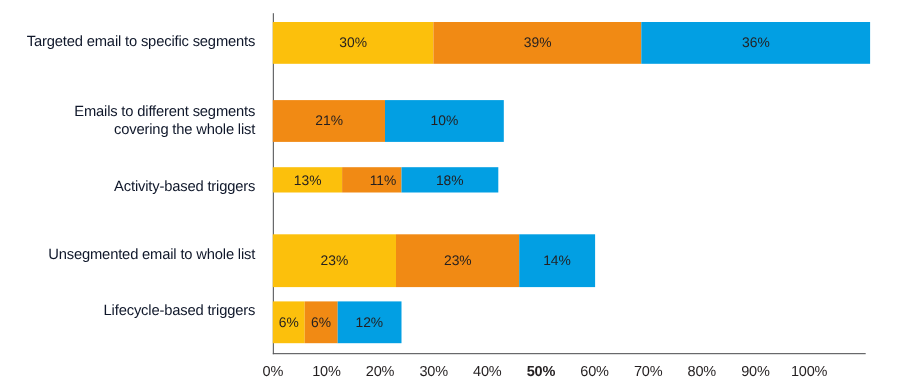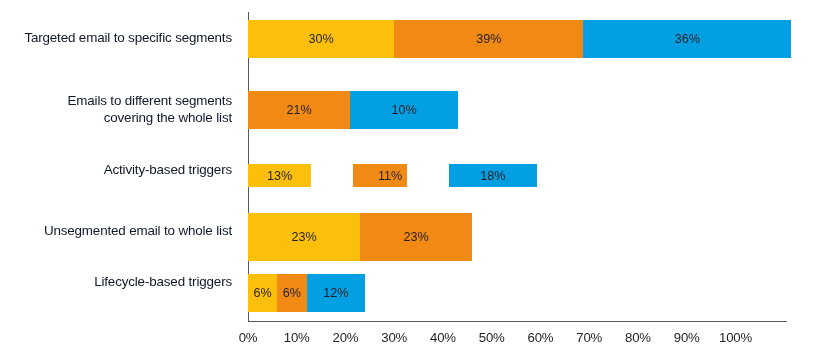--- a/index.html
+++ b/index.html
@@ -133,21 +133,21 @@
   <div class="axis-hline"></div>
 
   <div class="plot"></div>
 
   <div class="xticks">
       <div class="xtick" style="left: 248px;">0%</div>
       <div class="xtick" style="left: 296.75px;">10%</div>
       <div class="xtick" style="left: 345.5px;">20%</div>
       <div class="xtick" style="left: 394.25px;">30%</div>
       <div class="xtick" style="left: 443px;">40%</div>
-      <div class="xtick" style="left: 491.75px;">50%</div>
+      <div class="xtick" style="left: 491.75px; font-weight: bold;">50%</div>
       <div class="xtick" style="left: 540.5px;">60%</div>
       <div class="xtick" style="left: 589.25px;">70%</div>
       <div class="xtick" style="left: 638px;">80%</div>
       <div class="xtick" style="left: 686.75px;">90%</div>
       <div class="xtick" style="left: 735.5px;">100%</div>
     </div>
 
 <div class="bar-row" style="left: 248px; top: 20px; height: 38px;">
       <div class="seg seg-a" style="width: 146.25px; background: rgb(252, 192, 12);">
         <span>30%</span>
@@ -160,38 +160,41 @@
       </div>
     </div>
     <div class="bar-row" style="left: 248px; top: 91px; height: 38px;">
       <div class="seg seg-b" style="width: 102.375px; background: rgb(241, 138, 20);">
         <span>21%</span>
       </div>
       <div class="seg seg-c" style="width: 107.25px; background: rgb(2, 159, 227);">
         <span>10%</span>
       </div>
     </div>
-    <div class="bar-row" style="left: 248px; top: 164px; height: 23px; gap: 42px;">
+    <div class="bar-row" style="left: 248px; top: 152px; height: 23px;">
       <div class="seg seg-a" style="width: 63.375px; background: rgb(252, 192, 12);">
         <span>13%</span>
       </div>
       <div class="seg seg-b" style="width: 53.625px; background: rgb(241, 138, 20); padding-left: 20px;">
         <span>11%</span>
       </div>
       <div class="seg seg-c" style="width: 87.75px; background: rgb(2, 159, 227);">
         <span>18%</span>
       </div>
     </div>
     <div class="bar-row" style="left: 248px; top: 213px; height: 48px;">
       <div class="seg seg-a" style="width: 112.125px; background: rgb(252, 192, 12);">
         <span>23%</span>
       </div>
       <div class="seg seg-b" style="width: 112.125px; background: rgb(241, 138, 20);">
         <span>23%</span>
       </div>
+      <div class="seg seg-c" style="width: 68.25px; background: rgb(2, 159, 227);">
+        <span>14%</span>
+      </div>
     </div>
     <div class="bar-row" style="left: 248px; top: 274px; height: 38px;">
       <div class="seg seg-a" style="width: 29.25px; background: rgb(252, 192, 12);">
         <span>6%</span>
       </div>
       <div class="seg seg-b" style="width: 29.25px; background: rgb(241, 138, 20);">
         <span>6%</span>
       </div>
       <div class="seg seg-c" style="width: 58.5px; background: rgb(2, 159, 227);">
         <span>12%</span>

